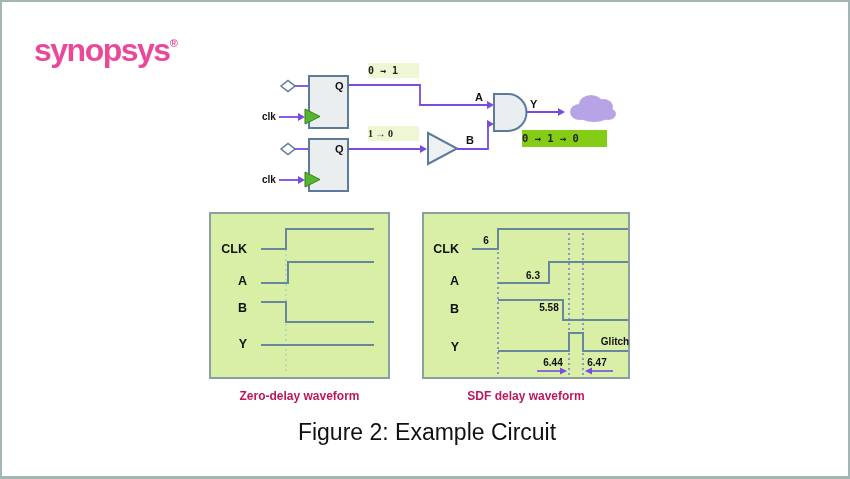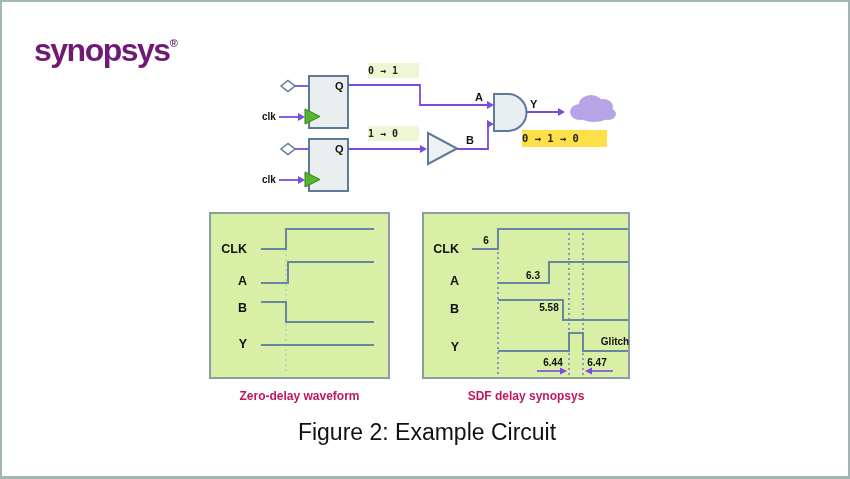--- a/index.html
+++ b/index.html
@@ -3,30 +3,30 @@
 <meta charset="utf-8">
 <style>
   html,body{margin:0;padding:0;background:#fff;}
   .canvas{
     position:relative;width:850px;height:479px;box-sizing:border-box;
     background:#ffffff;border:2px solid #a2b7b4;border-bottom-width:3px;
     font-family:"Liberation Sans", sans-serif;overflow:hidden;
   }
   .abs{position:absolute;}
   
-  .logo{left:32px;top:24px;font-weight:bold;font-size:32px;letter-spacing:-1.5px;color:#701a75;line-height:34px;}
+  .logo{left:32px;top:24px;font-weight:bold;font-size:32px;letter-spacing:-1.5px;color:#ec4899;line-height:34px;}
   .logo sup{font-size:11px;letter-spacing:0;vertical-align:14px;}
   
   .clbl{font-size:11px;font-weight:bold;color:#111;line-height:12px;}
   .small{font-size:10px;}
   
   .chip{font-family:"DejaVu Sans Mono", monospace;font-weight:bold;color:#222;
         }
   .chip.green{background:#eef7d3;}
-  .chip.gray{background:#fde047;}
+  .chip.gray{background:#84cc16;}
   
   .panel{box-sizing:border-box;background:#d9efa6;border:2px solid #8aa0a0;}
   .panel svg{position:absolute;left:0;top:0;}
   .signame{position:absolute;text-align:right;font-size:12.5px;font-weight:bold;color:#111;line-height:13px;}
   .tlabel{position:absolute;text-align:center;font-size:10px;font-weight:bold;color:#111;line-height:11px;}
   .glitch{font-size:10px;}
   .caption{font-size:12px;font-weight:600;color:#be185d;text-align:center;line-height:14px;}
   .figcap{font-size:23px;color:#111;text-align:center;line-height:26px;}
 </style>
 </head>
@@ -85,21 +85,21 @@
 
   <span class="abs clbl" style="left:333px;top:78px;">Q</span>
   <span class="abs clbl" style="left:333px;top:141px;">Q</span>
   <span class="abs clbl small" style="left:260px;top:109px;">clk</span>
   <span class="abs clbl small" style="left:260px;top:172px;">clk</span>
   <span class="abs clbl" style="left:473px;top:89px;">A</span>
   <span class="abs clbl" style="left:464px;top:132px;">B</span>
   <span class="abs clbl" style="left:528px;top:96px;">Y</span>
 
   <div class="abs chip green" style="left:366px;top:61px;width:51px;height:15px;line-height:15px;font-size:10px;">0 → 1</div>
-  <div class="abs chip green" style="left:366px;top:124px;width:51px;height:15px;line-height:15px;font-size:10px;">1 → 0</div>
+  <div class="abs chip green" style="left:366px;top:124px;width:51px;height:15px;line-height:15px;font-size:10px;font-family:Liberation Serif, serif;">1 → 0</div>
   <div class="abs chip gray" style="left:520px;top:128px;width:85px;height:17px;line-height:17px;font-size:10.5px;">0 → 1 → 0</div>
 
   <div class="abs panel" style="left:207px;top:210px;width:181px;height:167px;">
     <svg id="wave-left" width="177" height="163" viewBox="0 0 177 163">
         <line x1="75" x2="75" y1="15" y2="158" stroke="#a9cbbd" stroke-width="1.2" stroke-dasharray="2 3"></line>
         <polyline points="50,35 75,35 75,15 163,15" fill="none" stroke="#66879e" stroke-width="2"></polyline>
         <polyline points="50,69 77,69 77,48 163,48" fill="none" stroke="#66879e" stroke-width="2"></polyline>
         <polyline points="50,88 75,88 75,108 163,108" fill="none" stroke="#66879e" stroke-width="2"></polyline>
         <polyline points="50,131 163,131" fill="none" stroke="#66879e" stroke-width="2"></polyline>
       </svg>
@@ -129,16 +129,16 @@
     <span class="signame" style="left:1px;top:127px;width:34px;">Y</span>
     <span class="tlabel" style="left:50px;top:21px;width:24px;">6</span>
     <span class="tlabel" style="left:95px;top:56px;width:28px;text-align:center;">6.3</span>
     <span class="tlabel" style="left:110px;top:88px;width:30px;">5.58</span>
     <span class="tlabel" style="left:115px;top:143px;width:28px;">6.44</span>
     <span class="tlabel" style="left:159px;top:143px;width:28px;text-align:center;">6.47</span>
     <span class="tlabel glitch" style="left:172px;top:122px;width:38px;">Glitch</span>
   </div>
 
   <div class="abs caption" style="left:207px;top:387px;width:181px;">Zero-delay waveform</div>
-  <div class="abs caption" style="left:420px;top:387px;width:208px;">SDF delay synopsys</div>
+  <div class="abs caption" style="left:420px;top:387px;width:208px;">SDF delay waveform</div>
   <div class="abs figcap" style="left:0;top:417px;width:850px;">Figure 2: Example Circuit</div>
 
 </div>
 
 </body></html>

